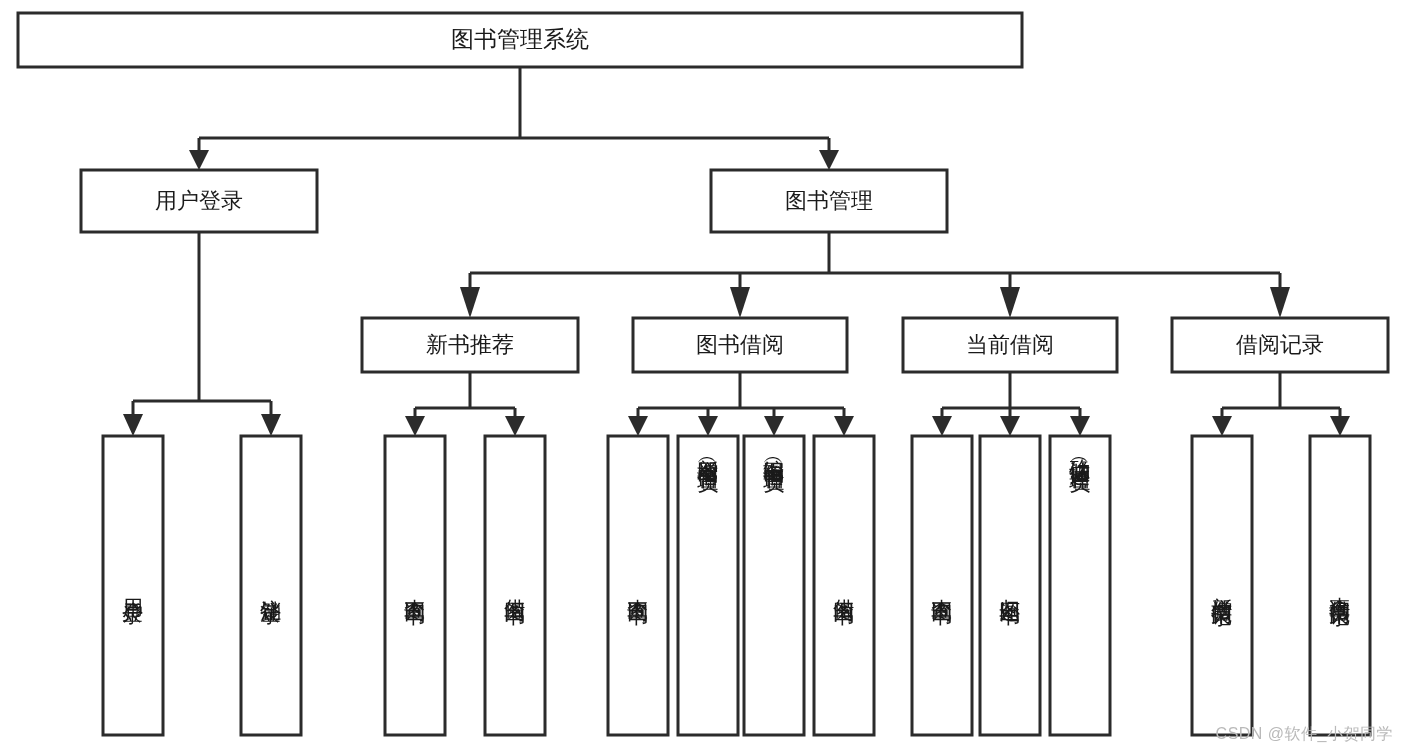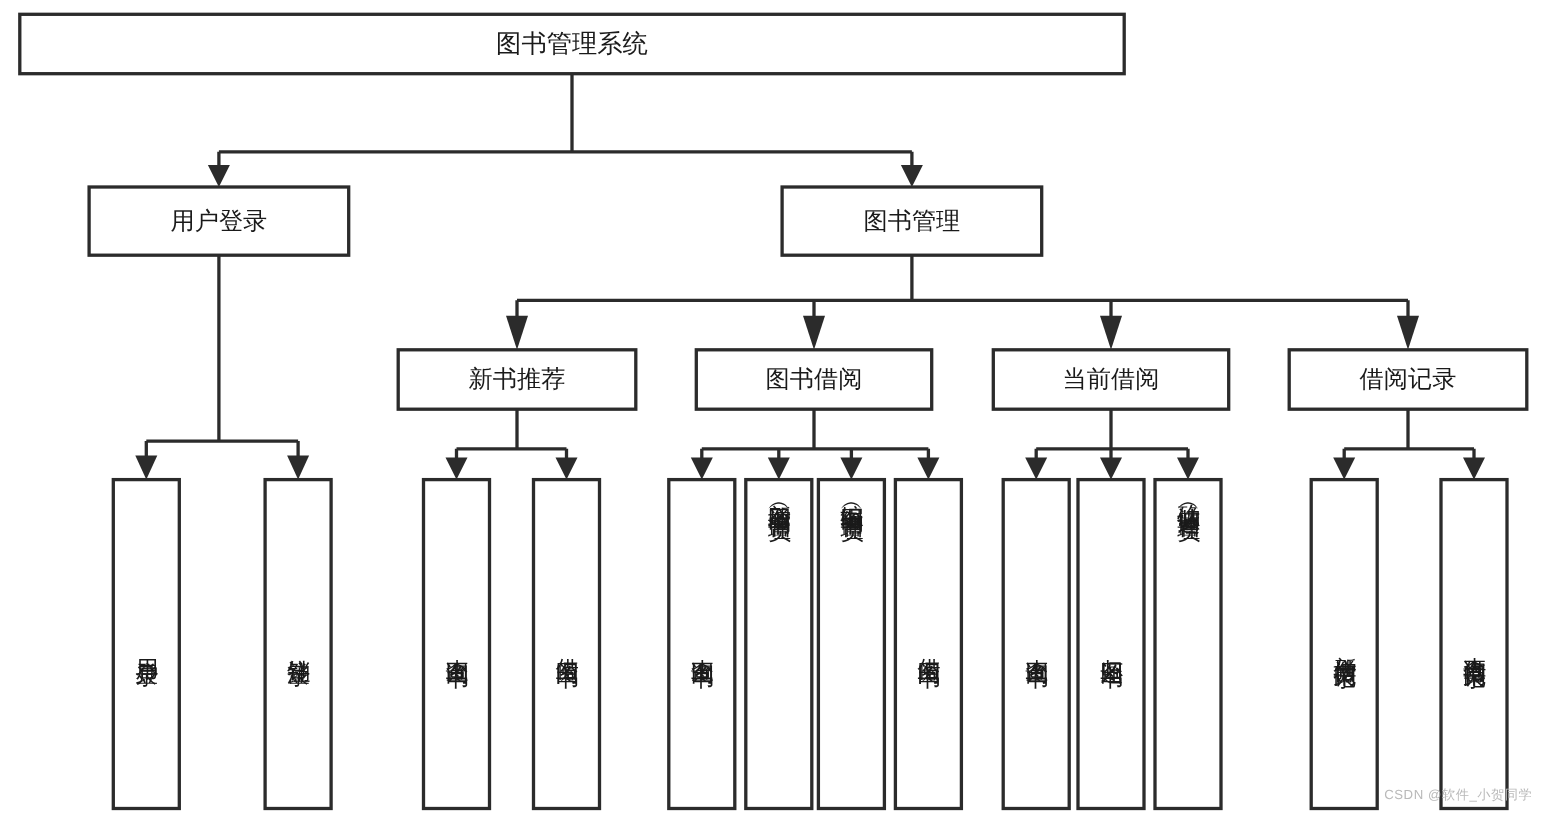--- a/index.html
+++ b/index.html
@@ -67,23 +67,23 @@
     font-size: 21px;
     line-height: 1.02;
     letter-spacing: 2px;
     color: #1a1a1a;
     white-space: nowrap;
     text-align: center;
   }
   .watermark {
     position: absolute;
     right: 12px;
-    bottom: 16px;
-    font-family: "Liberation Sans", "DejaVu Sans", sans-serif;
-    font-size: 12px;
+    bottom: 2px;
+    font-family: "Liberation Sans", "DejaVu Sans", sans-serif;
+    font-size: 16px;
     color: #b9b9b9;
     letter-spacing: 0.5px;
     white-space: nowrap;
   }
 </style>
 </head>
 <body>
 
 <div id="diagram-root">
 

